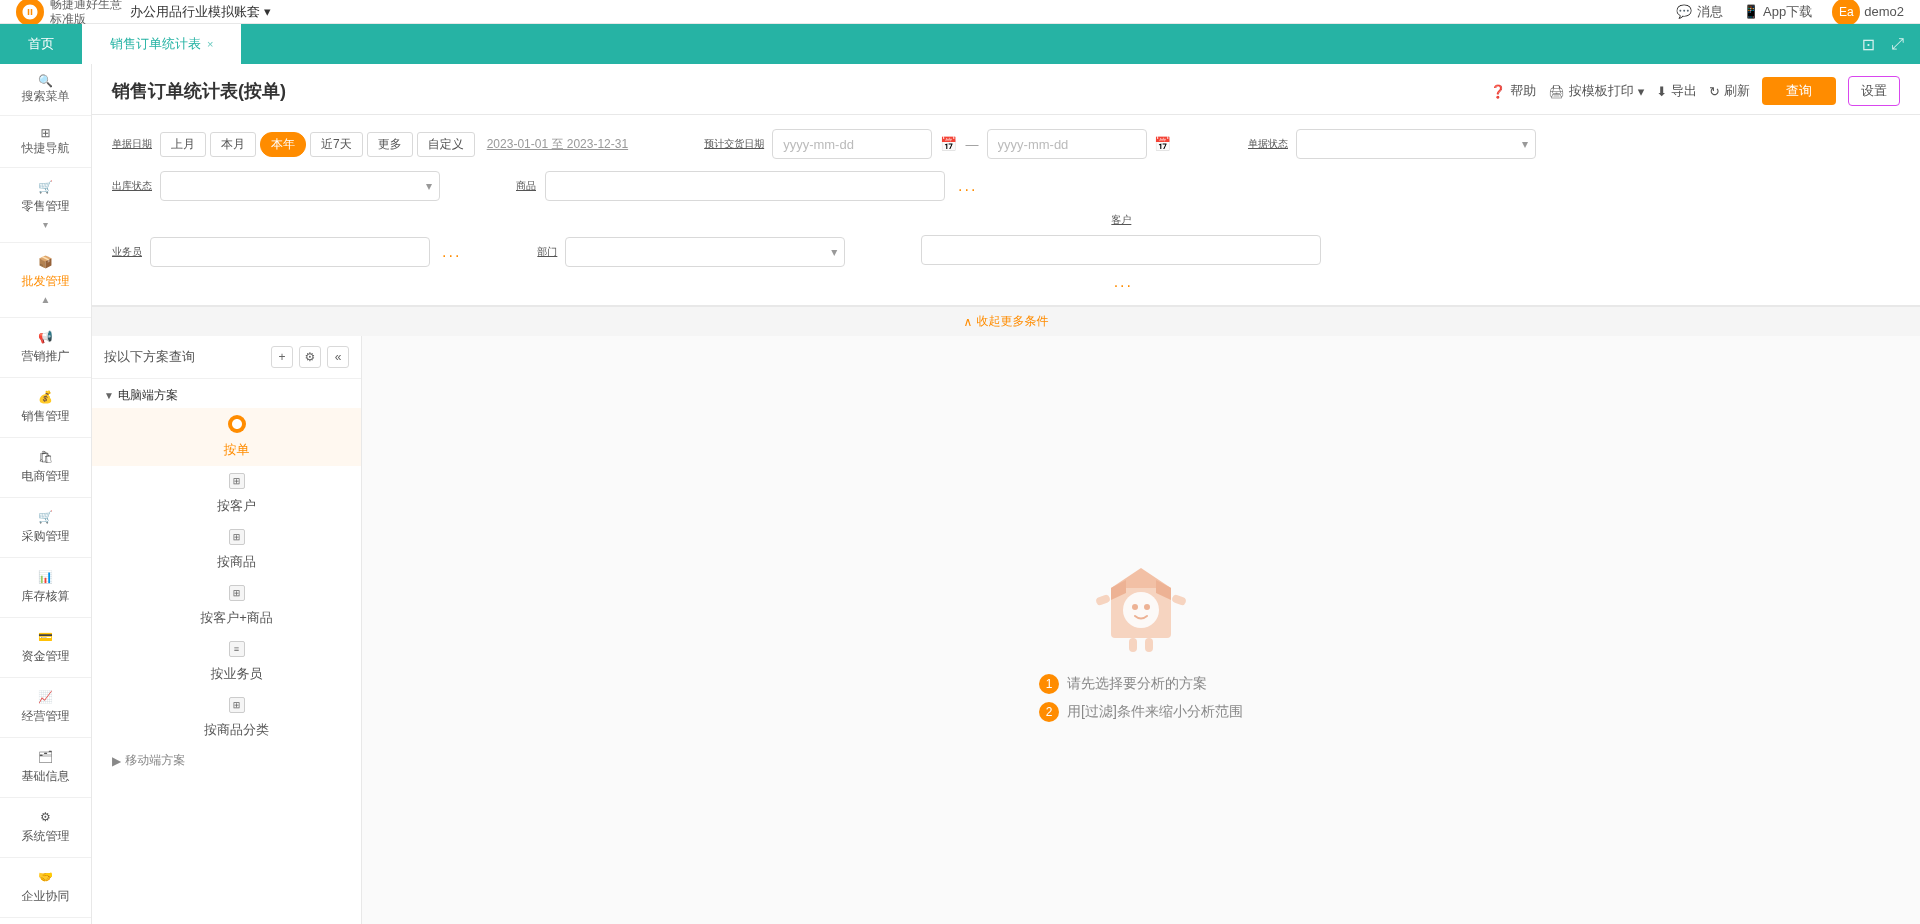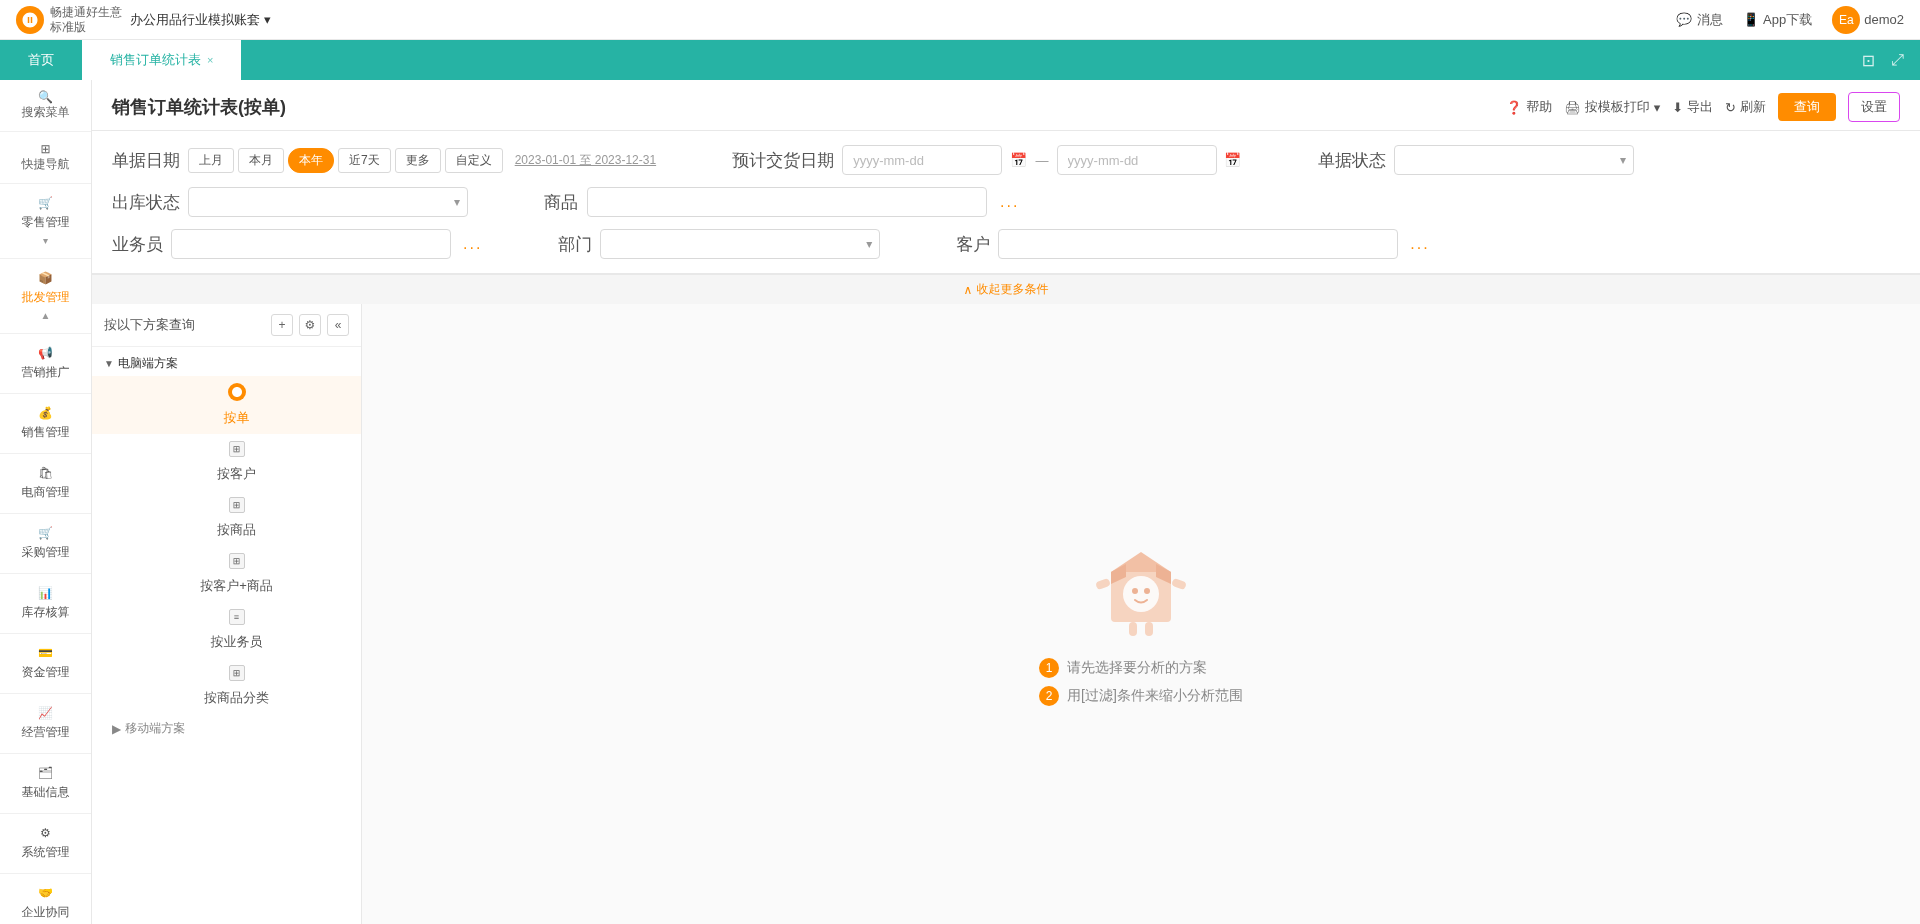--- a/index.html
+++ b/index.html
@@ -1,19 +1,19 @@
 <!DOCTYPE html>
 <html><head>
   <meta charset="utf-8">
   <style>
     * { margin: 0; padding: 0; box-sizing: border-box; }
     body { font-family: 'Microsoft YaHei', sans-serif; font-size: 13px; background: #f5f5f5; color: #333; width: 1920px; height: 924px; overflow: hidden; display: flex; flex-direction: column; }
 
     
-    .top-bar { height: 40px; background: #fff; display: flex; align-items: center; justify-content: space-between; padding: 0 16px; border-bottom: 1px solid #e8e8e8; flex-shrink: 0; }
+    .top-bar { height: 24px; background: #fff; display: flex; align-items: center; justify-content: space-between; padding: 0 16px; border-bottom: 1px solid #e8e8e8; flex-shrink: 0; }
     .top-bar-left { display: flex; align-items: center; gap: 8px; }
     .logo-area { display: flex; align-items: center; gap: 6px; }
     .logo-icon { width: 28px; height: 28px; background: #ff8c00; border-radius: 50%; display: flex; align-items: center; justify-content: center; }
     .logo-icon svg { width: 18px; height: 18px; fill: white; }
     .logo-text { font-size: 12px; color: #666; line-height: 1.2; }
     .company-selector { display: flex; align-items: center; gap: 4px; font-size: 13px; color: #333; cursor: pointer; }
     .top-bar-right { display: flex; align-items: center; gap: 20px; }
     .top-right-item { display: flex; align-items: center; gap: 4px; font-size: 13px; color: #555; cursor: pointer; }
     .avatar { width: 28px; height: 28px; border-radius: 50%; background: #ff8c00; display: flex; align-items: center; justify-content: center; color: white; font-size: 12px; }
 
@@ -38,30 +38,30 @@
     .sidebar-menu-item.expanded { color: #ff8c00; }
 
     
     .content-area { flex: 1; display: flex; flex-direction: column; overflow: hidden; }
 
     
     .page-header { padding: 12px 20px 8px; display: flex; align-items: center; justify-content: space-between; background: #fff; border-bottom: 1px solid #e8e8e8; flex-shrink: 0; }
     .page-title { font-size: 18px; font-weight: 600; color: #333; }
     .page-actions { display: flex; align-items: center; gap: 12px; }
     .page-action-btn { display: flex; align-items: center; gap: 4px; font-size: 13px; color: #555; cursor: pointer; background: none; border: none; }
-    .page-action-btn.primary { background: #ff8c00; color: white; padding: 5px 16px; border-radius: 4px; }
+    .page-action-btn.primary { background: #ff8c00; color: white; padding: 5px 24px; border-radius: 4px; }
     .page-action-btn.secondary { background: #fff; color: #555; padding: 5px 12px; border-radius: 4px; border: 1px solid #d946ef; }
     .print-btn { display: flex; align-items: center; gap: 4px; border: none; background: none; color: #555; cursor: pointer; font-size: 13px; }
 
     
     .filter-panel { background: #fff; padding: 14px 20px; border-bottom: 1px solid #e8e8e8; flex-shrink: 0; }
     .filter-row { display: flex; align-items: center; gap: 16px; margin-bottom: 12px; flex-wrap: wrap; }
     .filter-row:last-child { margin-bottom: 0; }
     .filter-group { display: flex; align-items: center; gap: 8px; }
-    .filter-label { font-size: 17px; color: #555; white-space: nowrap; min-width: fit-content; }
+    .filter-label { font-size: 10px; color: #555; white-space: nowrap; min-width: fit-content; text-decoration: underline; }
     .filter-date-btns { display: flex; align-items: center; gap: 4px; }
     .date-btn { padding: 3px 10px; border: 1px solid #d9d9d9; border-radius: 3px; background: #fff; cursor: pointer; font-size: 12px; color: #555; }
     .date-btn.active { background: #ff8c00; color: white; border-color: #ff8c00; border-radius: 12px; }
     .date-range-text { font-size: 12px; color: #999; margin-left: 4px; text-decoration: underline; }
     .filter-input { border: 1px solid #d9d9d9; border-radius: 4px; padding: 4px 10px; font-size: 13px; color: #333; background: #fff; height: 30px; width: 160px; outline: none; }
     .filter-input::placeholder { color: #bbb; }
     .filter-select { border: 1px solid #d9d9d9; border-radius: 4px; padding: 4px 30px 4px 10px; font-size: 13px; color: #333; background: #fff; height: 30px; width: 200px; outline: none; appearance: none; cursor: pointer; }
     .filter-select-wrapper { position: relative; display: inline-flex; align-items: center; }
     .filter-select-wrapper::after { content: '▾'; position: absolute; right: 8px; color: #999; pointer-events: none; font-size: 12px; }
     .date-separator { color: #999; font-size: 13px; }
@@ -296,21 +296,21 @@
           <span class="more-dots">...</span>
         </div>
         <div class="filter-group" style="margin-left: 60px;">
           <span class="filter-label">部门</span>
           <div class="filter-select-wrapper">
             <select class="filter-select" style="width:280px;">
               <option value=""></option>
             </select>
           </div>
         </div>
-        <div class="filter-group" style="margin-left: 60px;">
+        <div class="filter-group" style="margin-left: 60px; flex-direction: column;">
           <span class="filter-label">客户</span>
           <input class="filter-input" type="text" style="width: 400px;">
           <span class="more-dots">...</span>
         </div>
       </div>
     </div>
 
     <div class="collapse-btn">
       <span style="color:#ff8c00;">∧</span>
       <span>收起更多条件</span>

